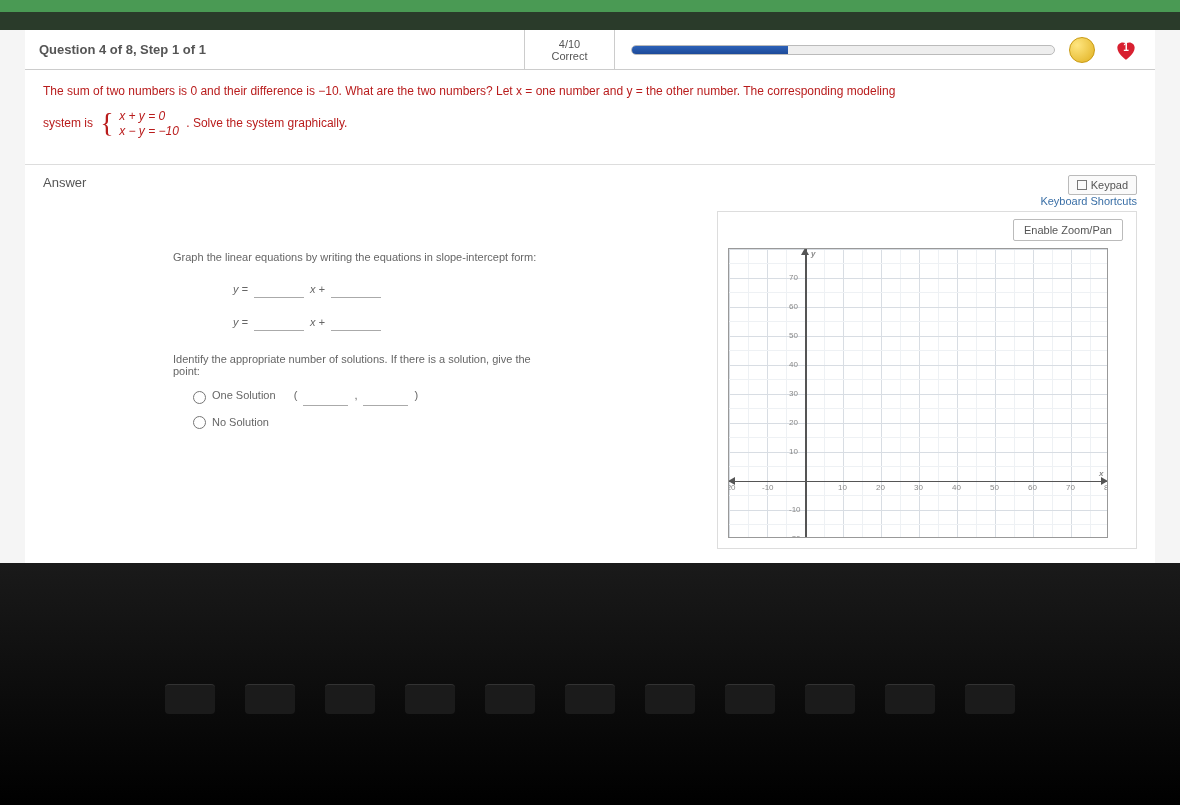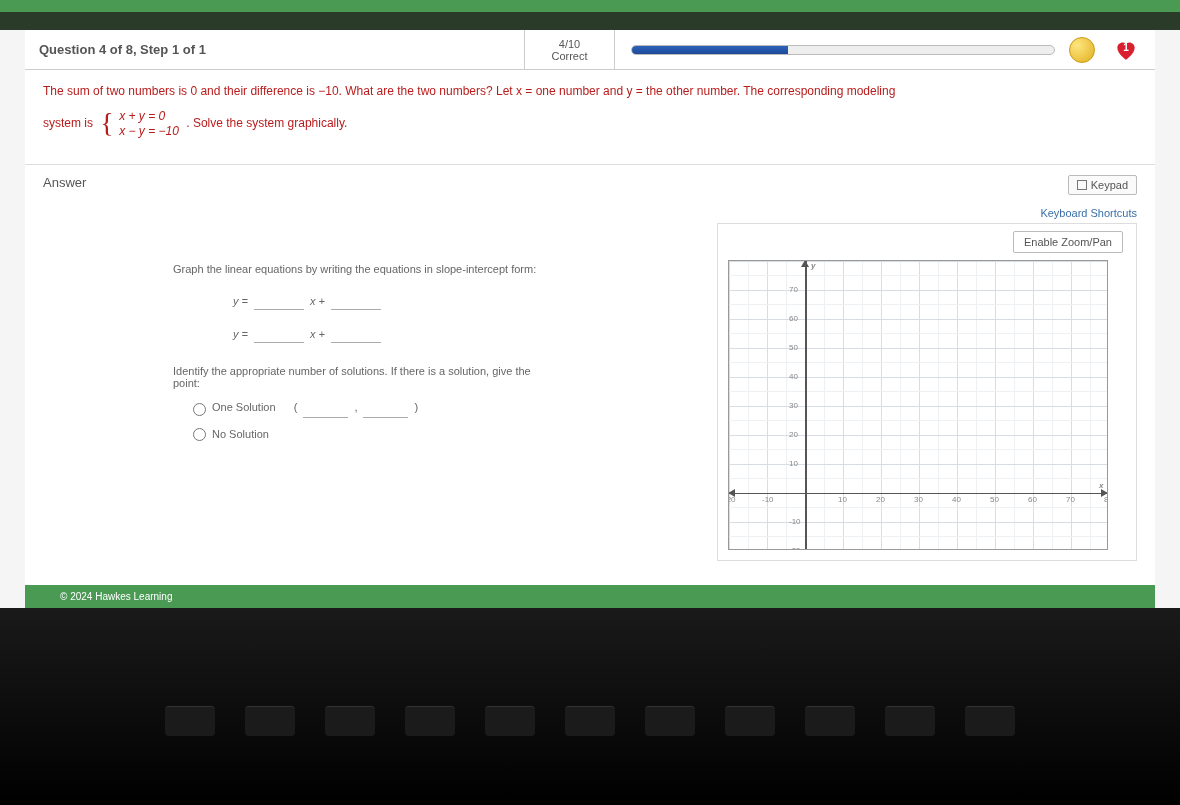--- a/index.html
+++ b/index.html
@@ -109,21 +109,21 @@
       <span>. Solve the system graphically.</span>
     </div>
 
     <div class="answer-header">
       <div class="left">Answer</div>
       <div class="right">
         <button class="keypad-btn">
           <span class="keypad-icon"></span>
           <span>Keypad</span>
         </button>
-        <div style="margin-top:12px;cursor:pointer;">Keyboard Shortcuts</div>
+        <div style="margin-top:0;cursor:pointer;">Keyboard Shortcuts</div>
       </div>
     </div>
 
     <div class="answer-body">
       <div class="left-col">
         <div class="instruction">Graph the linear equations by writing the equations in slope-intercept form:</div>
 
         <div class="eq-row">
           <span>y =</span>
           <input class="input-blank" style="">
@@ -225,23 +225,20 @@
               <div class="axis-lbl" style="left: 370px; top: 220px; font-style: italic; font-weight: bold;">x</div>
               <div style="position: absolute; top: 228px; width: 0px; height: 0px; border-top: 4px solid transparent; border-bottom: 4px solid transparent; left: -1px; border-right: 7px solid rgb(85, 85, 85);"></div>
               <div style="position: absolute; top: 228px; width: 0px; height: 0px; border-top: 4px solid transparent; border-bottom: 4px solid transparent; right: -1px; border-left: 7px solid rgb(85, 85, 85);"></div>
               <div style="position: absolute; left: 72px; top: -1px; width: 0px; height: 0px; border-left: 4px solid transparent; border-right: 4px solid transparent; border-bottom: 7px solid rgb(85, 85, 85);"></div>
             </div>
         </div>
       </div>
     </div>
 
 
-    <div class="footer">
-      <span>© 2024 Hawkes Learning</span>
-    </div>
   </div>
 
   <div class="laptop-edge">
     <div class="key"></div>
       <div class="key"></div>
       <div class="key"></div>
       <div class="key"></div>
     <div class="key"></div>
       <div class="key"></div>
       <div class="key"></div>

